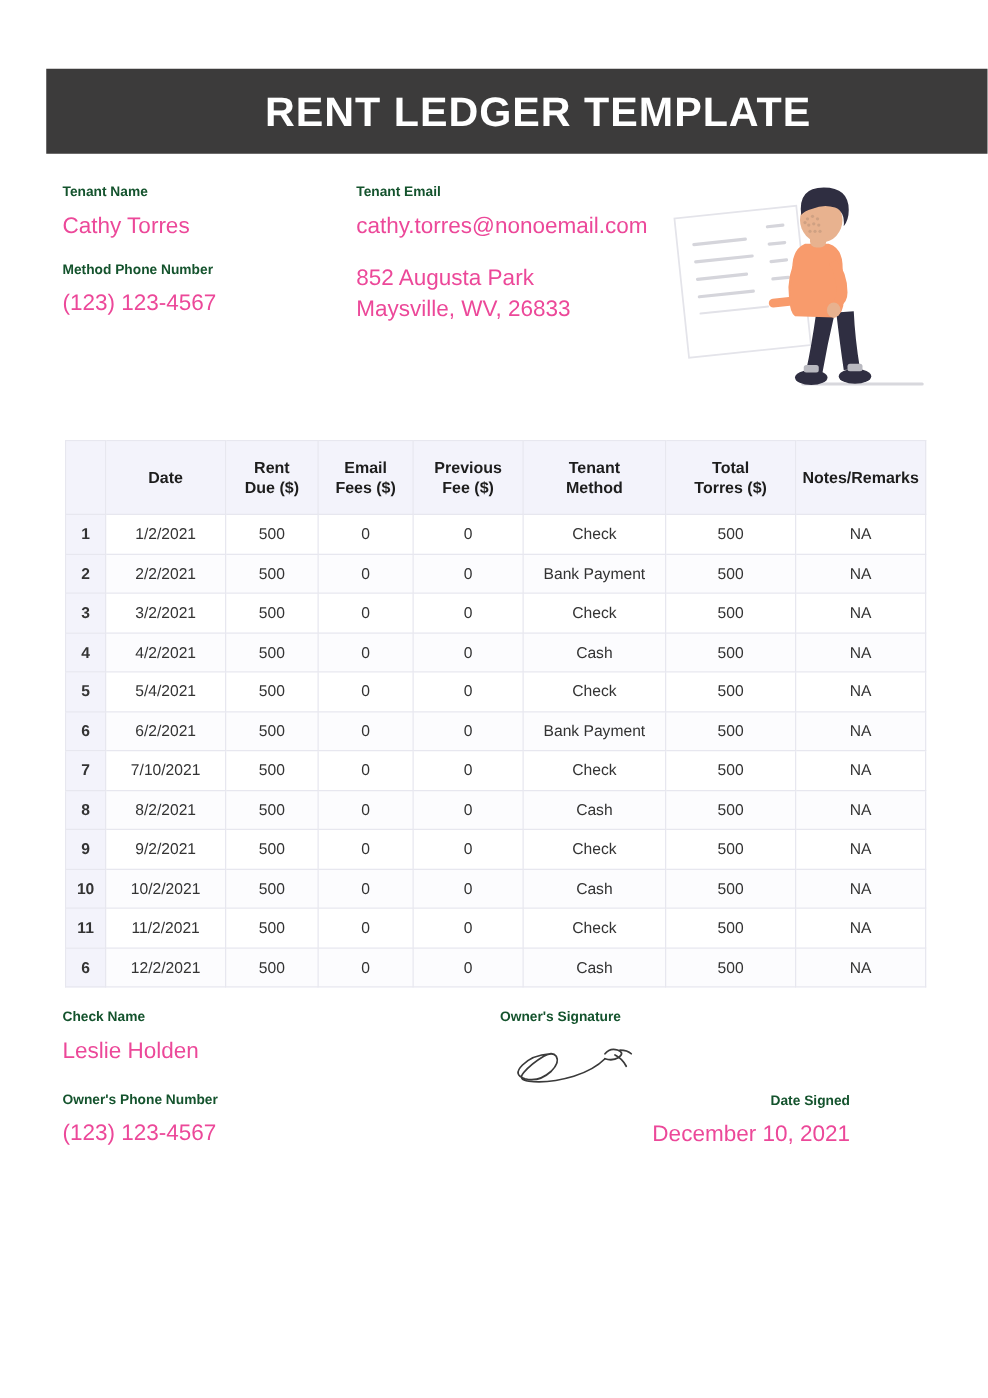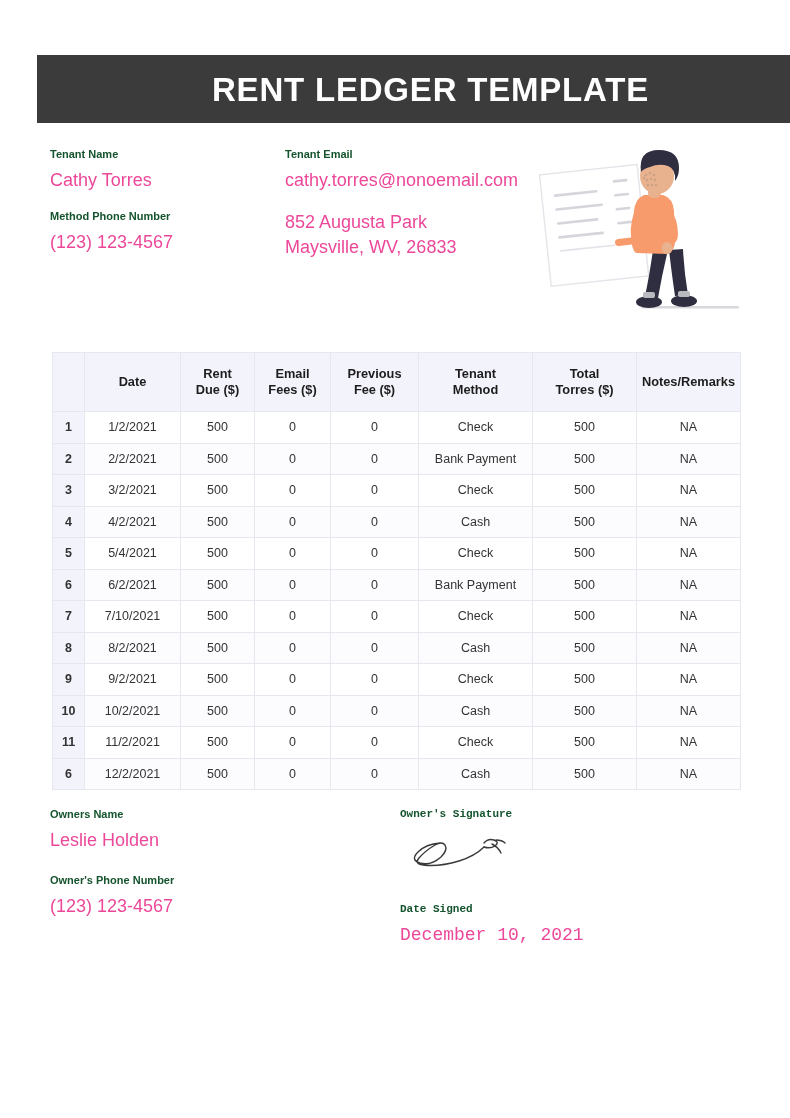--- a/index.html
+++ b/index.html
@@ -132,29 +132,28 @@
     width: 320px;
   }
   .owner-block .field-label { margin-bottom: 7px; }
   .owner-gap { height: 20px; }
 
   .signature-block {
     position: absolute;
     left: 400px;
     top: 808px;
     width: 280px;
-    font-family: Liberation Mono, monospace;
   }
   .sig-drawing {
     width: 120px;
     height: 44px;
     margin: 10px 0 0 4px;
   }
   .date-signed-block {
-    margin-top: 28px;
+    text-align: right;
   }
 </style>
 </head>
 <body>
 
 <div class="title-banner">
   <span class="title-text">RENT LEDGER TEMPLATE</span>
 </div>
 
 <div class="tenant-info">
@@ -401,21 +400,21 @@
           <td>0</td>
           <td>Cash</td>
           <td>500</td>
           <td>NA</td>
         </tr>
       </tbody>
   </table>
 </div>
 
 <div class="owner-block">
-  <p class="field-label">Owners Name</p>
+  <p class="field-label">Check Name</p>
   <p class="field-value">Leslie Holden</p>
   <div class="owner-gap"></div>
   <p class="field-label">Owner's Phone Number</p>
   <p class="field-value">(123) 123-4567</p>
 </div>
 
 <div class="signature-block">
   <p class="field-label">Owner's Signature</p>
   <div class="sig-drawing">
     <svg width="120" height="44" viewBox="0 0 120 44" xmlns="http://www.w3.org/2000/svg">

